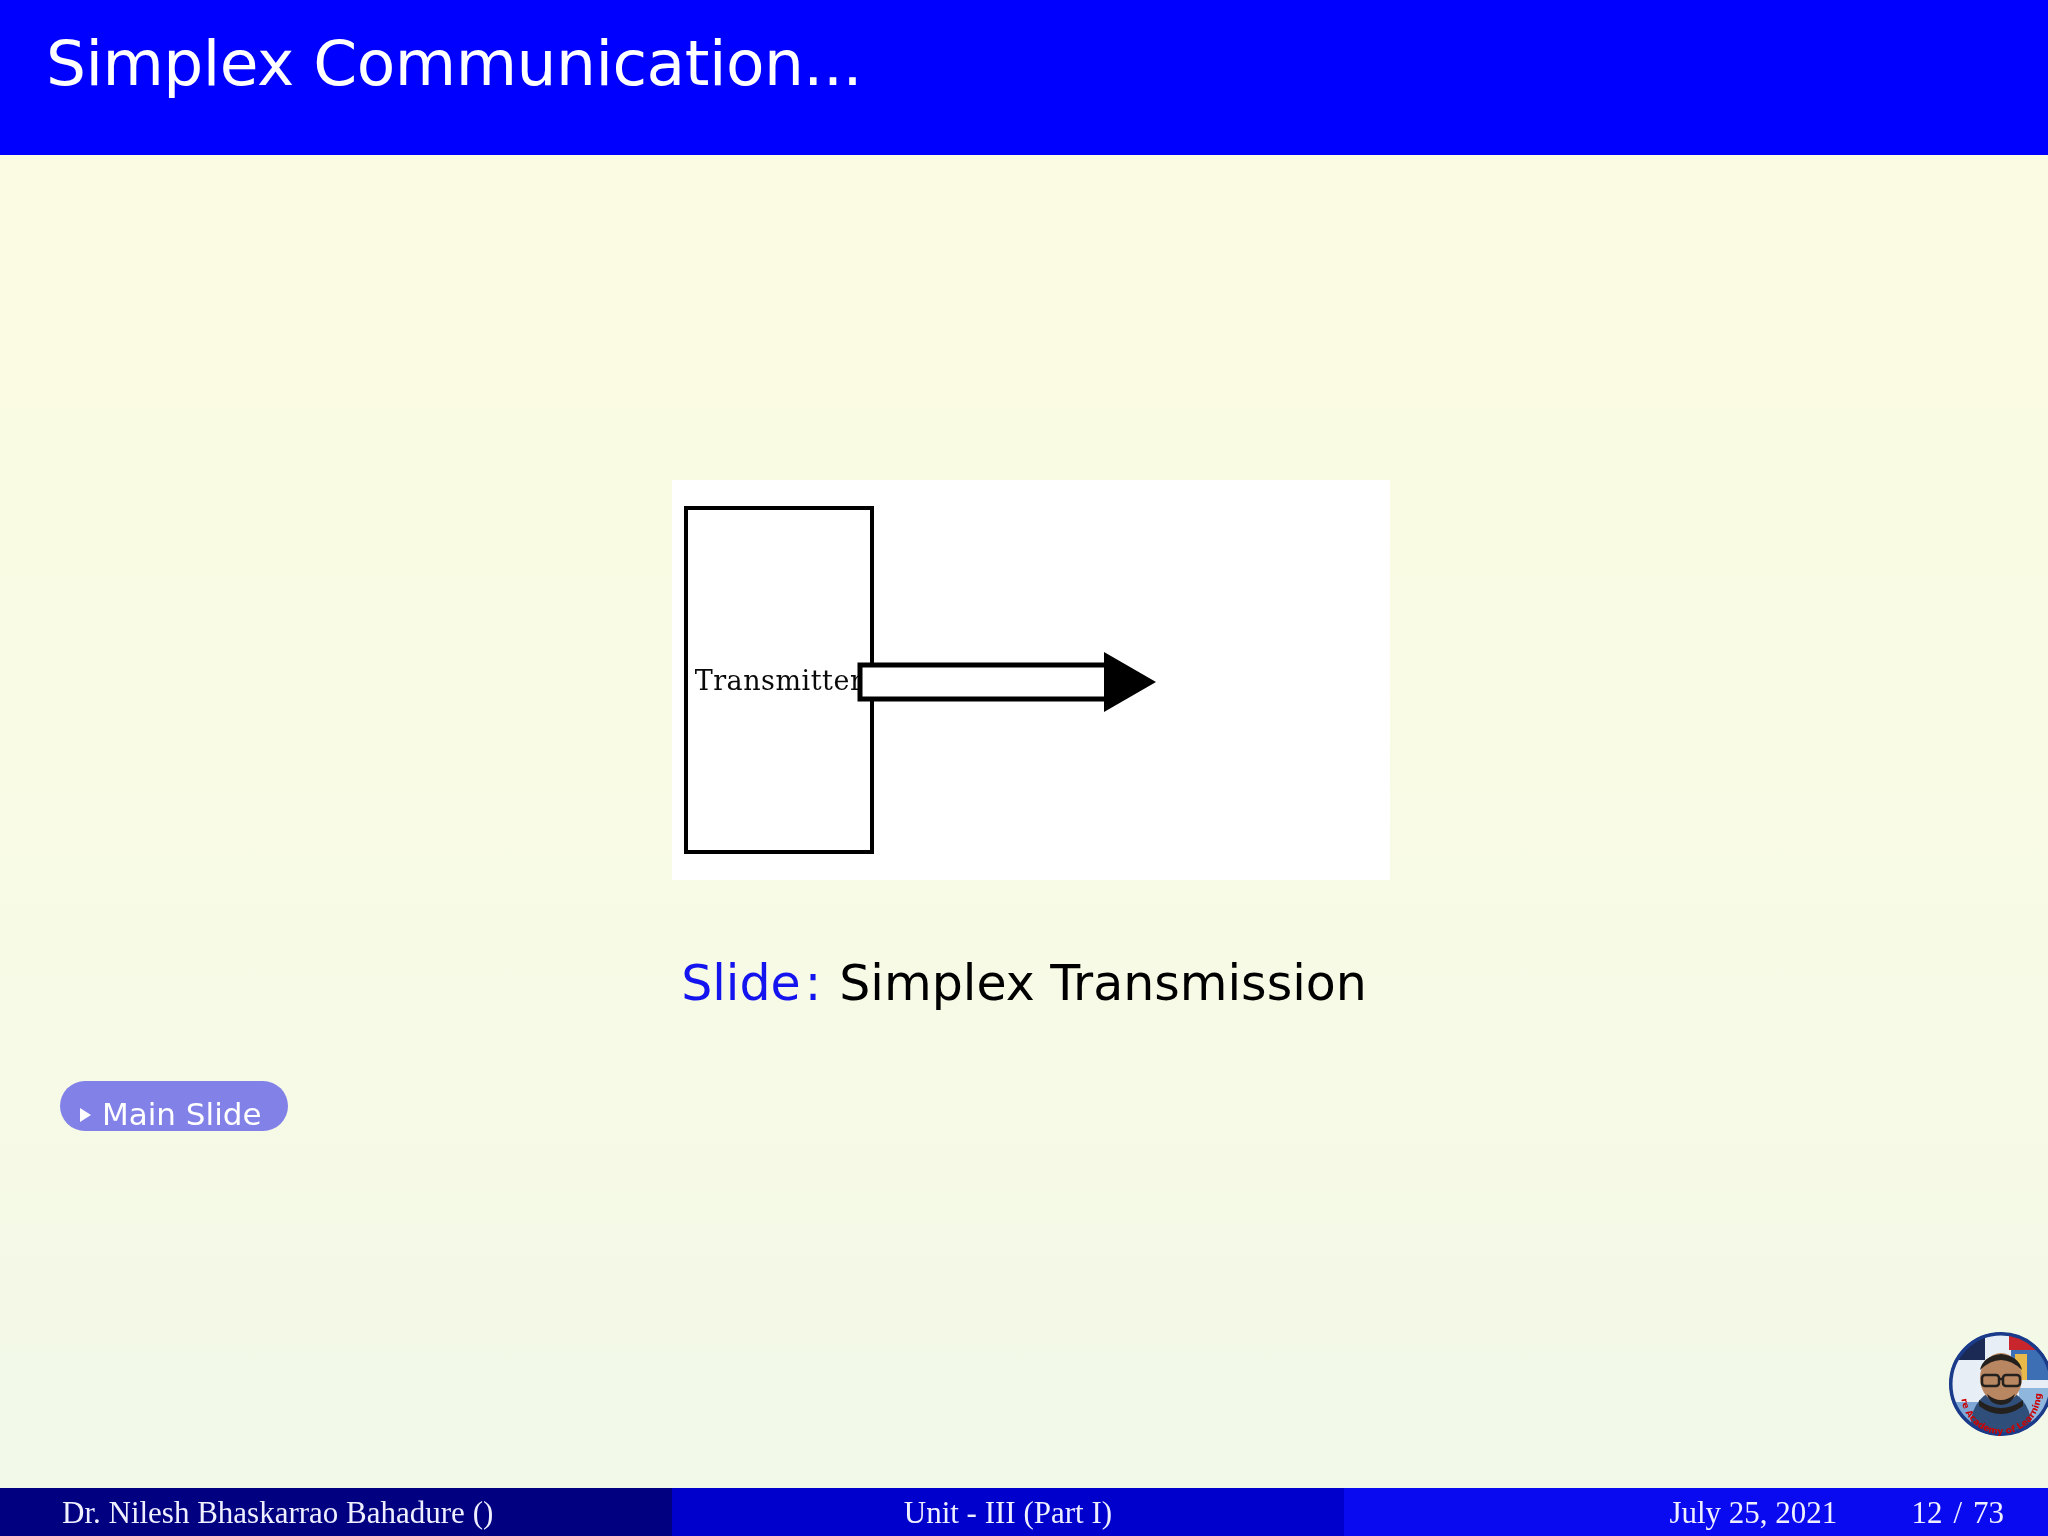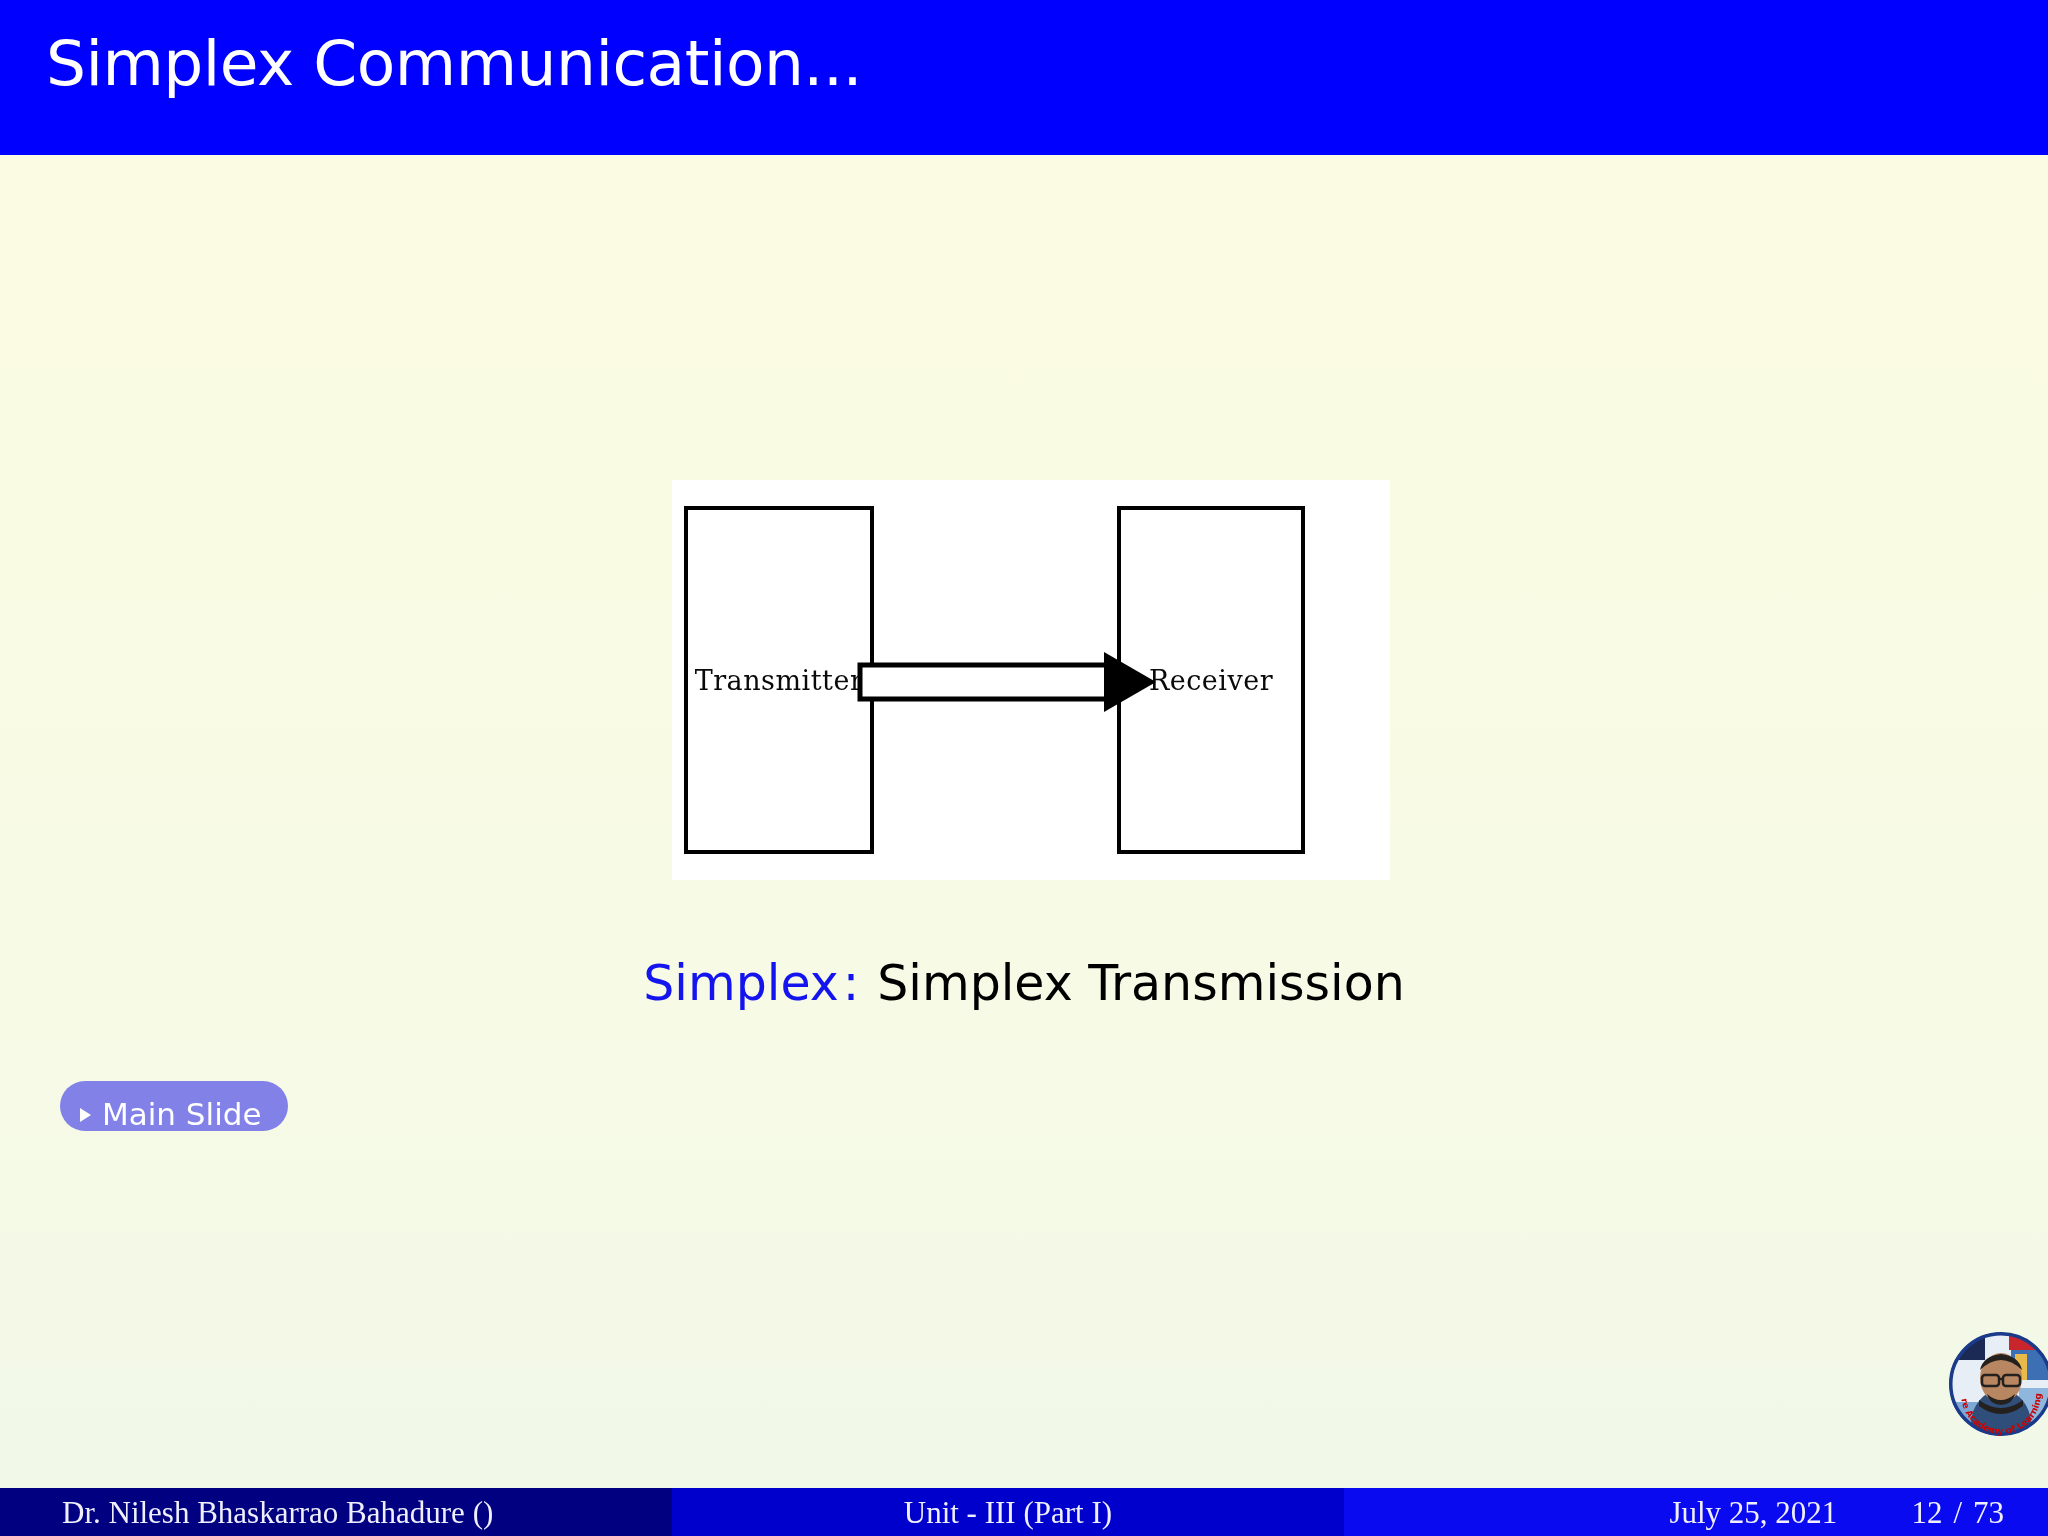--- a/index.html
+++ b/index.html
@@ -215,34 +215,31 @@
     <div class="header-title">Simplex Communication...</div>
   </div>
 
   <div class="figure-wrap">
     <div class="figure-canvas"></div>
 
     <div class="node-box transmitter">
       <span class="node-label">Transmitter</span>
     </div>
 
-    <div class="node-box receiver">
-      <span class="node-label">Receiver</span>
-    </div>
 
     <svg class="arrow-svg" viewBox="0 0 300 64">
 
       <rect x="0" y="15" width="252" height="34" fill="#FFFFFF" stroke="#000000" stroke-width="5"></rect>
 
       <polygon points="244,2 296,32 244,62" fill="#000000"></polygon>
     </svg>
   </div>
 
   <div class="figure-caption">
-    <span class="caption-key">Simplex</span><span class="caption-colon">:</span><span class="caption-text">Simplex Transmission</span>
+    <span class="caption-key">Slide</span><span class="caption-colon">:</span><span class="caption-text">Simplex Transmission</span>
   </div>
 
   <div class="main-slide-btn">
     <span class="btn-bullet"></span>
     <span class="btn-label">Main Slide</span>
   </div>
 
   <svg class="logo-badge" viewBox="0 0 104 104">
     <defs>
       <clipPath id="logoClip">

